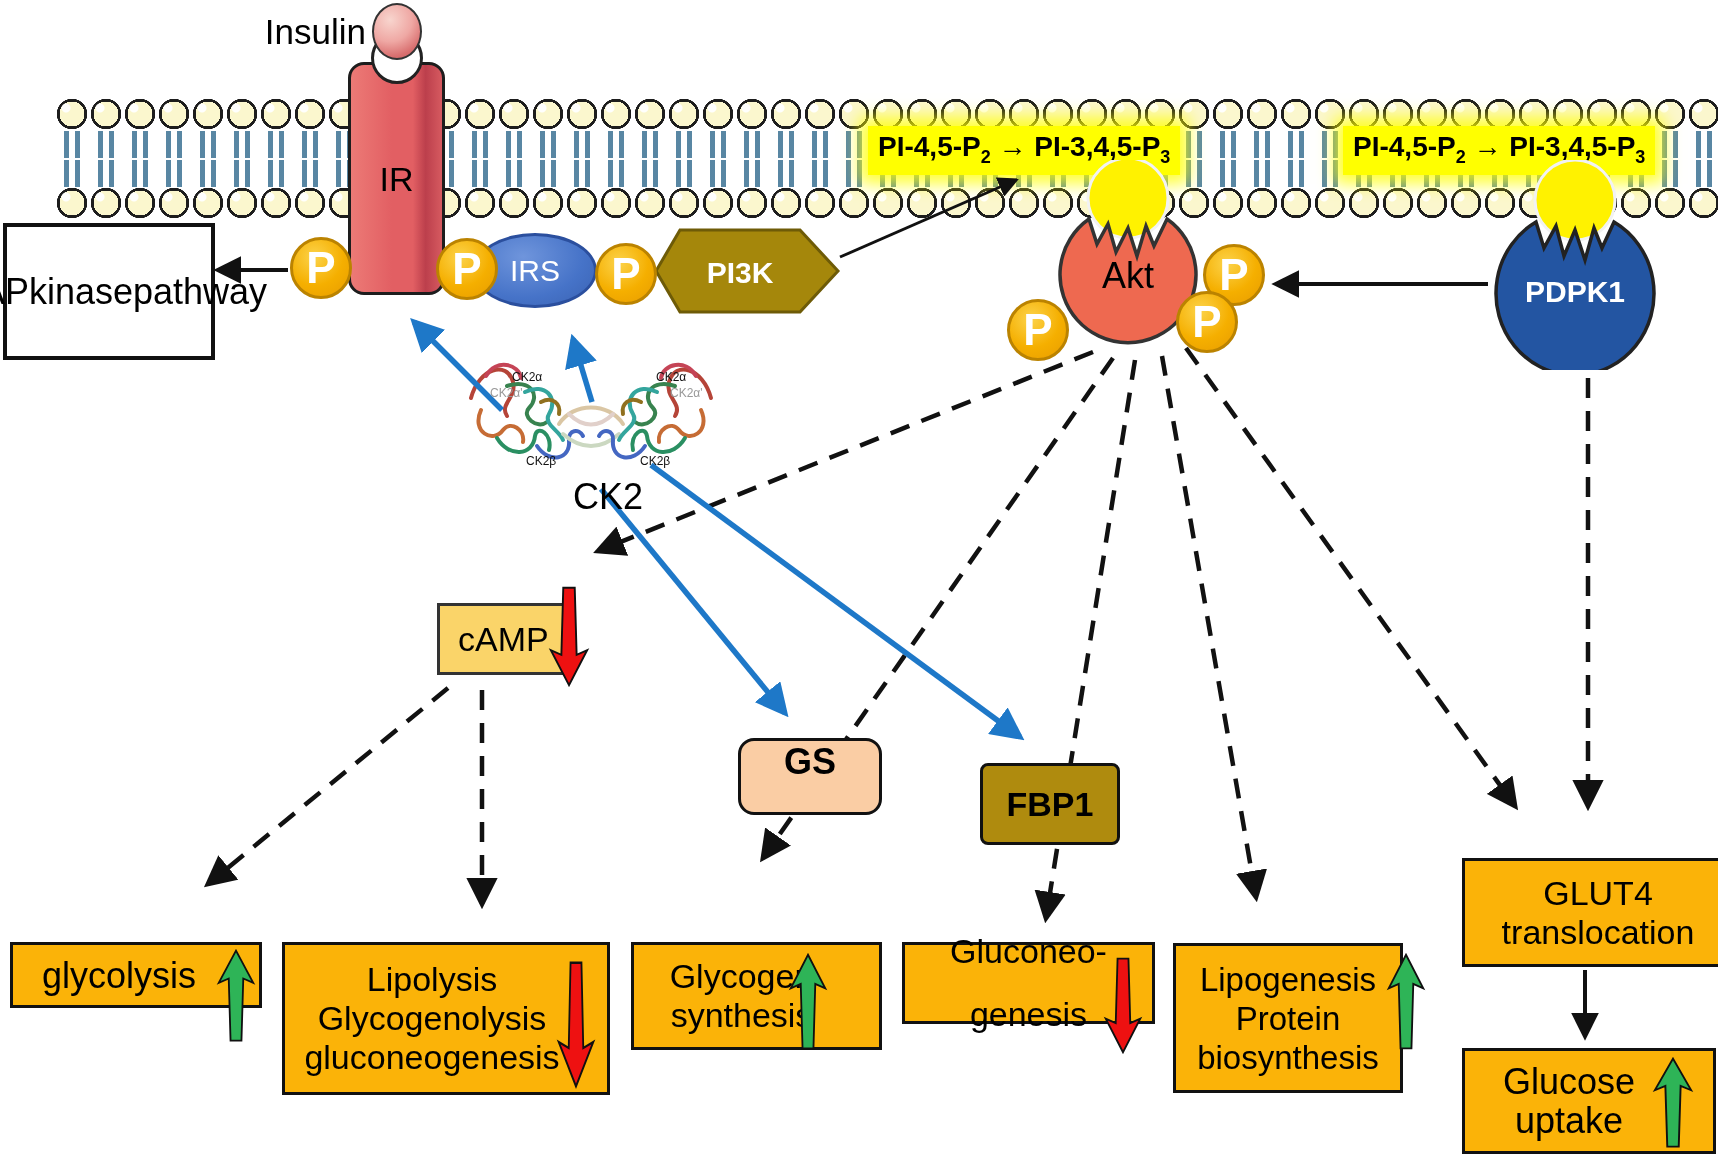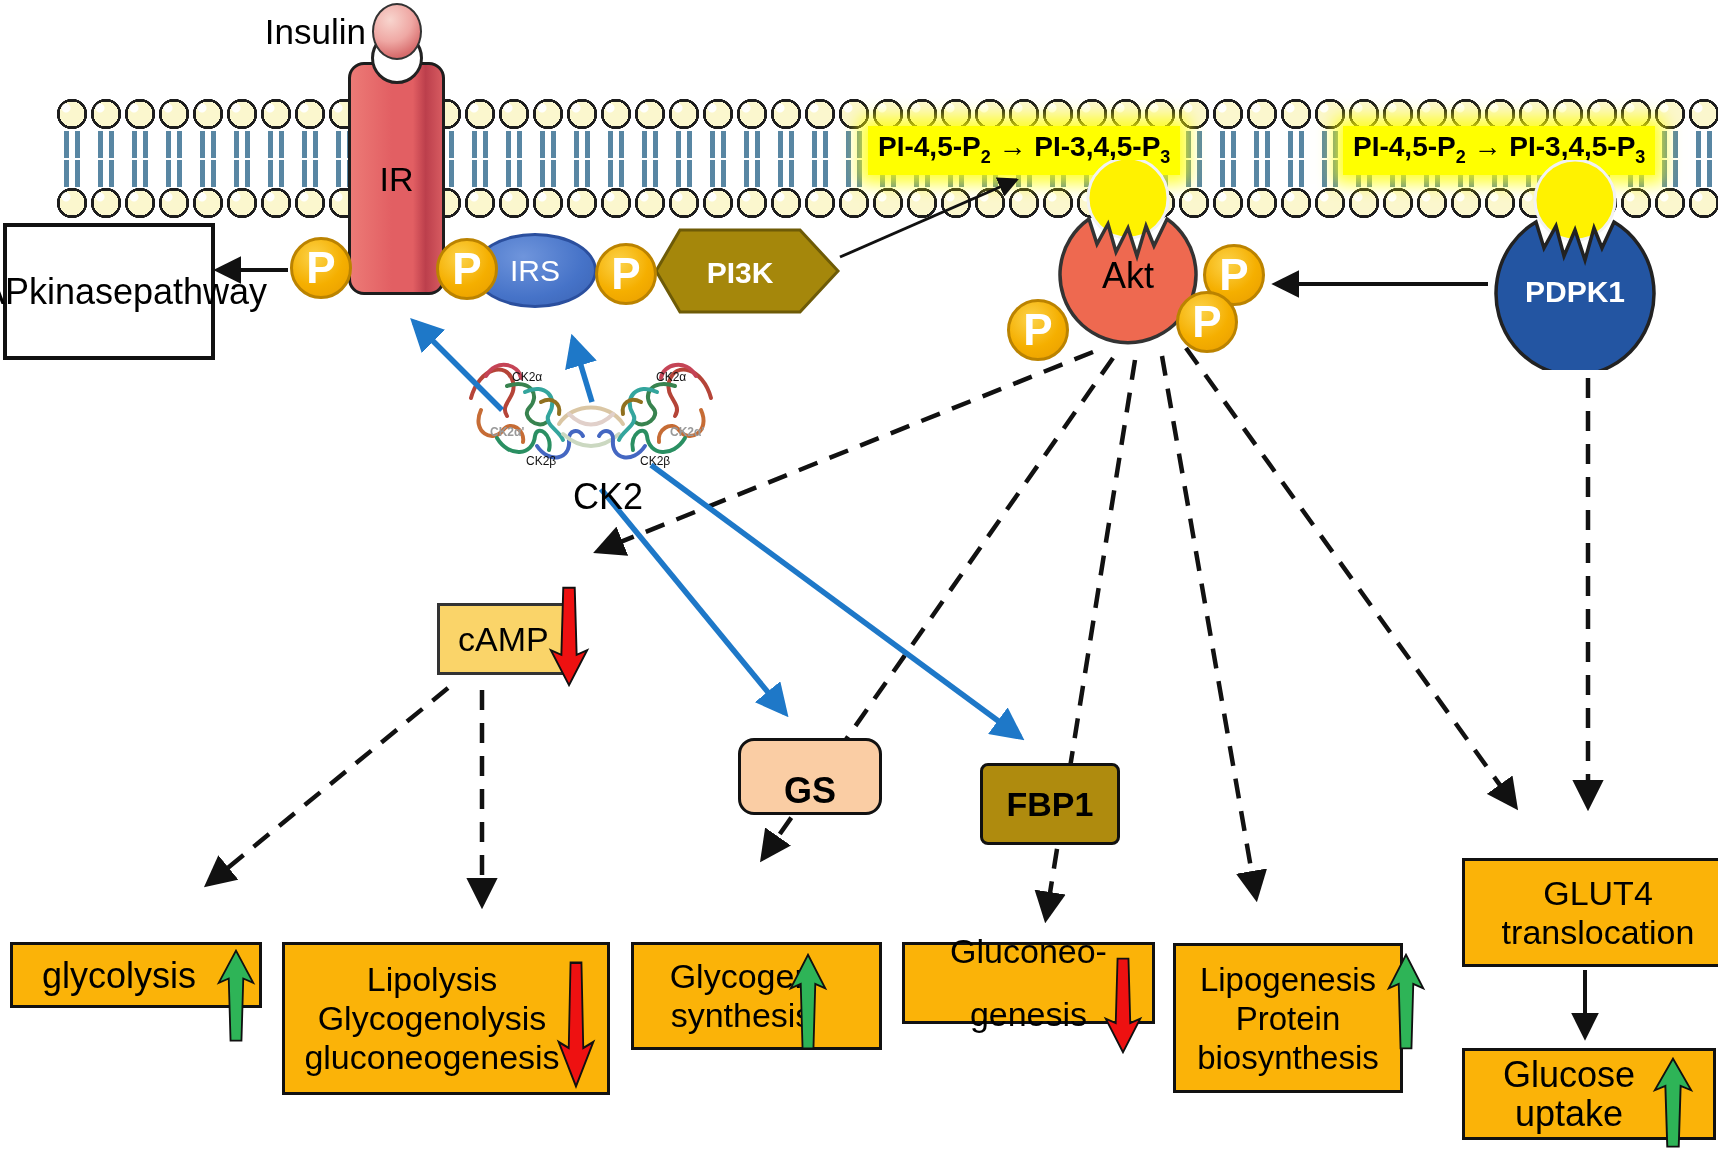--- a/index.html
+++ b/index.html
@@ -44,32 +44,32 @@
     z-index:6;border:3px solid #2B4F9E;box-sizing:border-box;display:flex;align-items:center;
     justify-content:center;color:#fff;font-size:30px;
     background:radial-gradient(ellipse at 40% 30%, #6F95DC, #4673C8 60%, #3A62B2);}
   .blob-label{fill:#fff;font-weight:bold;}
   
   .camp-box{position:absolute;left:437px;top:603px;width:133px;height:72px;background:#FAD469;
     border:3px solid #333;box-sizing:border-box;z-index:6;display:flex;align-items:center;
     font-size:34px;padding-left:18px;}
   .gs-box{position:absolute;left:738px;top:738px;width:144px;height:77px;background:#FACDA4;
     border:3px solid #111;border-radius:16px;box-sizing:border-box;z-index:6;display:flex;
-    align-items:flex-end;justify-content:center;font-size:36px;font-weight:bold;}
+    align-items:flex-start;justify-content:center;font-size:36px;font-weight:bold;}
   .fbp1-box{position:absolute;left:980px;top:763px;width:140px;height:82px;background:#AF8B0E;
     border:3px solid #111;border-radius:8px;box-sizing:border-box;z-index:6;display:flex;
     align-items:center;justify-content:center;font-size:34px;font-weight:bold;}
   .pbox{position:absolute;background:#FBB308;border:3px solid #111;box-sizing:border-box;
     z-index:6;display:flex;flex-direction:column;align-items:center;justify-content:center;
     font-size:34px;line-height:39px;}
   .trend{position:absolute;z-index:8;}
   .ck2-title{position:absolute;left:560px;top:476px;width:96px;text-align:center;font-size:36px;
     z-index:4;}
   .ck2-sub{position:absolute;font-size:12px;font-weight:normal;z-index:4;color:#111;}
-  .ck2-sub.gray{color:#999;font-weight:bold;margin-top:39px;}
+  .ck2-sub.gray{color:#999;font-weight:normal;}
   .arrow-layer{position:absolute;left:0;top:0;z-index:3;}
 </style>
 </head>
 <body>
 
 <div class="stage">
 
   <div class="mem-heads" style="top:97px;"></div>
   <div class="mem-tails" style="top:131px;"></div>
   <div class="mem-tails" style="top:160px;"></div>
@@ -255,21 +255,21 @@
   </div>
   <svg class="trend" style="left:1386px;top:952px;" width="40" height="100" viewBox="0 0 44 110" preserveAspectRatio="none">
     <polygon points="22,3 41,40 30,35 28,106 16,106 14,35 3,40" stroke="#101010" stroke-width="2" fill="#2EB457"></polygon>
   </svg>
 
   <div class="pbox" style="left:1462px;top:858px;width:272px;height:109px;">
     <div>GLUT4</div>
     <div>translocation</div>
   </div>
 
-  <div class="pbox" style="left:1462px;top:1048px;width:254px;height:92px;padding-right:40px;font-size:36px;">
+  <div class="pbox" style="left:1462px;top:1048px;width:254px;height:106px;padding-right:40px;font-size:36px;">
     <div>Glucose</div>
     <div>uptake</div>
   </div>
   <svg class="trend" style="left:1652px;top:1056px;" width="42" height="94" viewBox="0 0 44 110" preserveAspectRatio="none">
     <polygon points="22,3 41,40 30,35 28,106 16,106 14,35 3,40" stroke="#101010" stroke-width="2" fill="#2EB457"></polygon>
   </svg>
 
 </div>
 
 </body></html>

